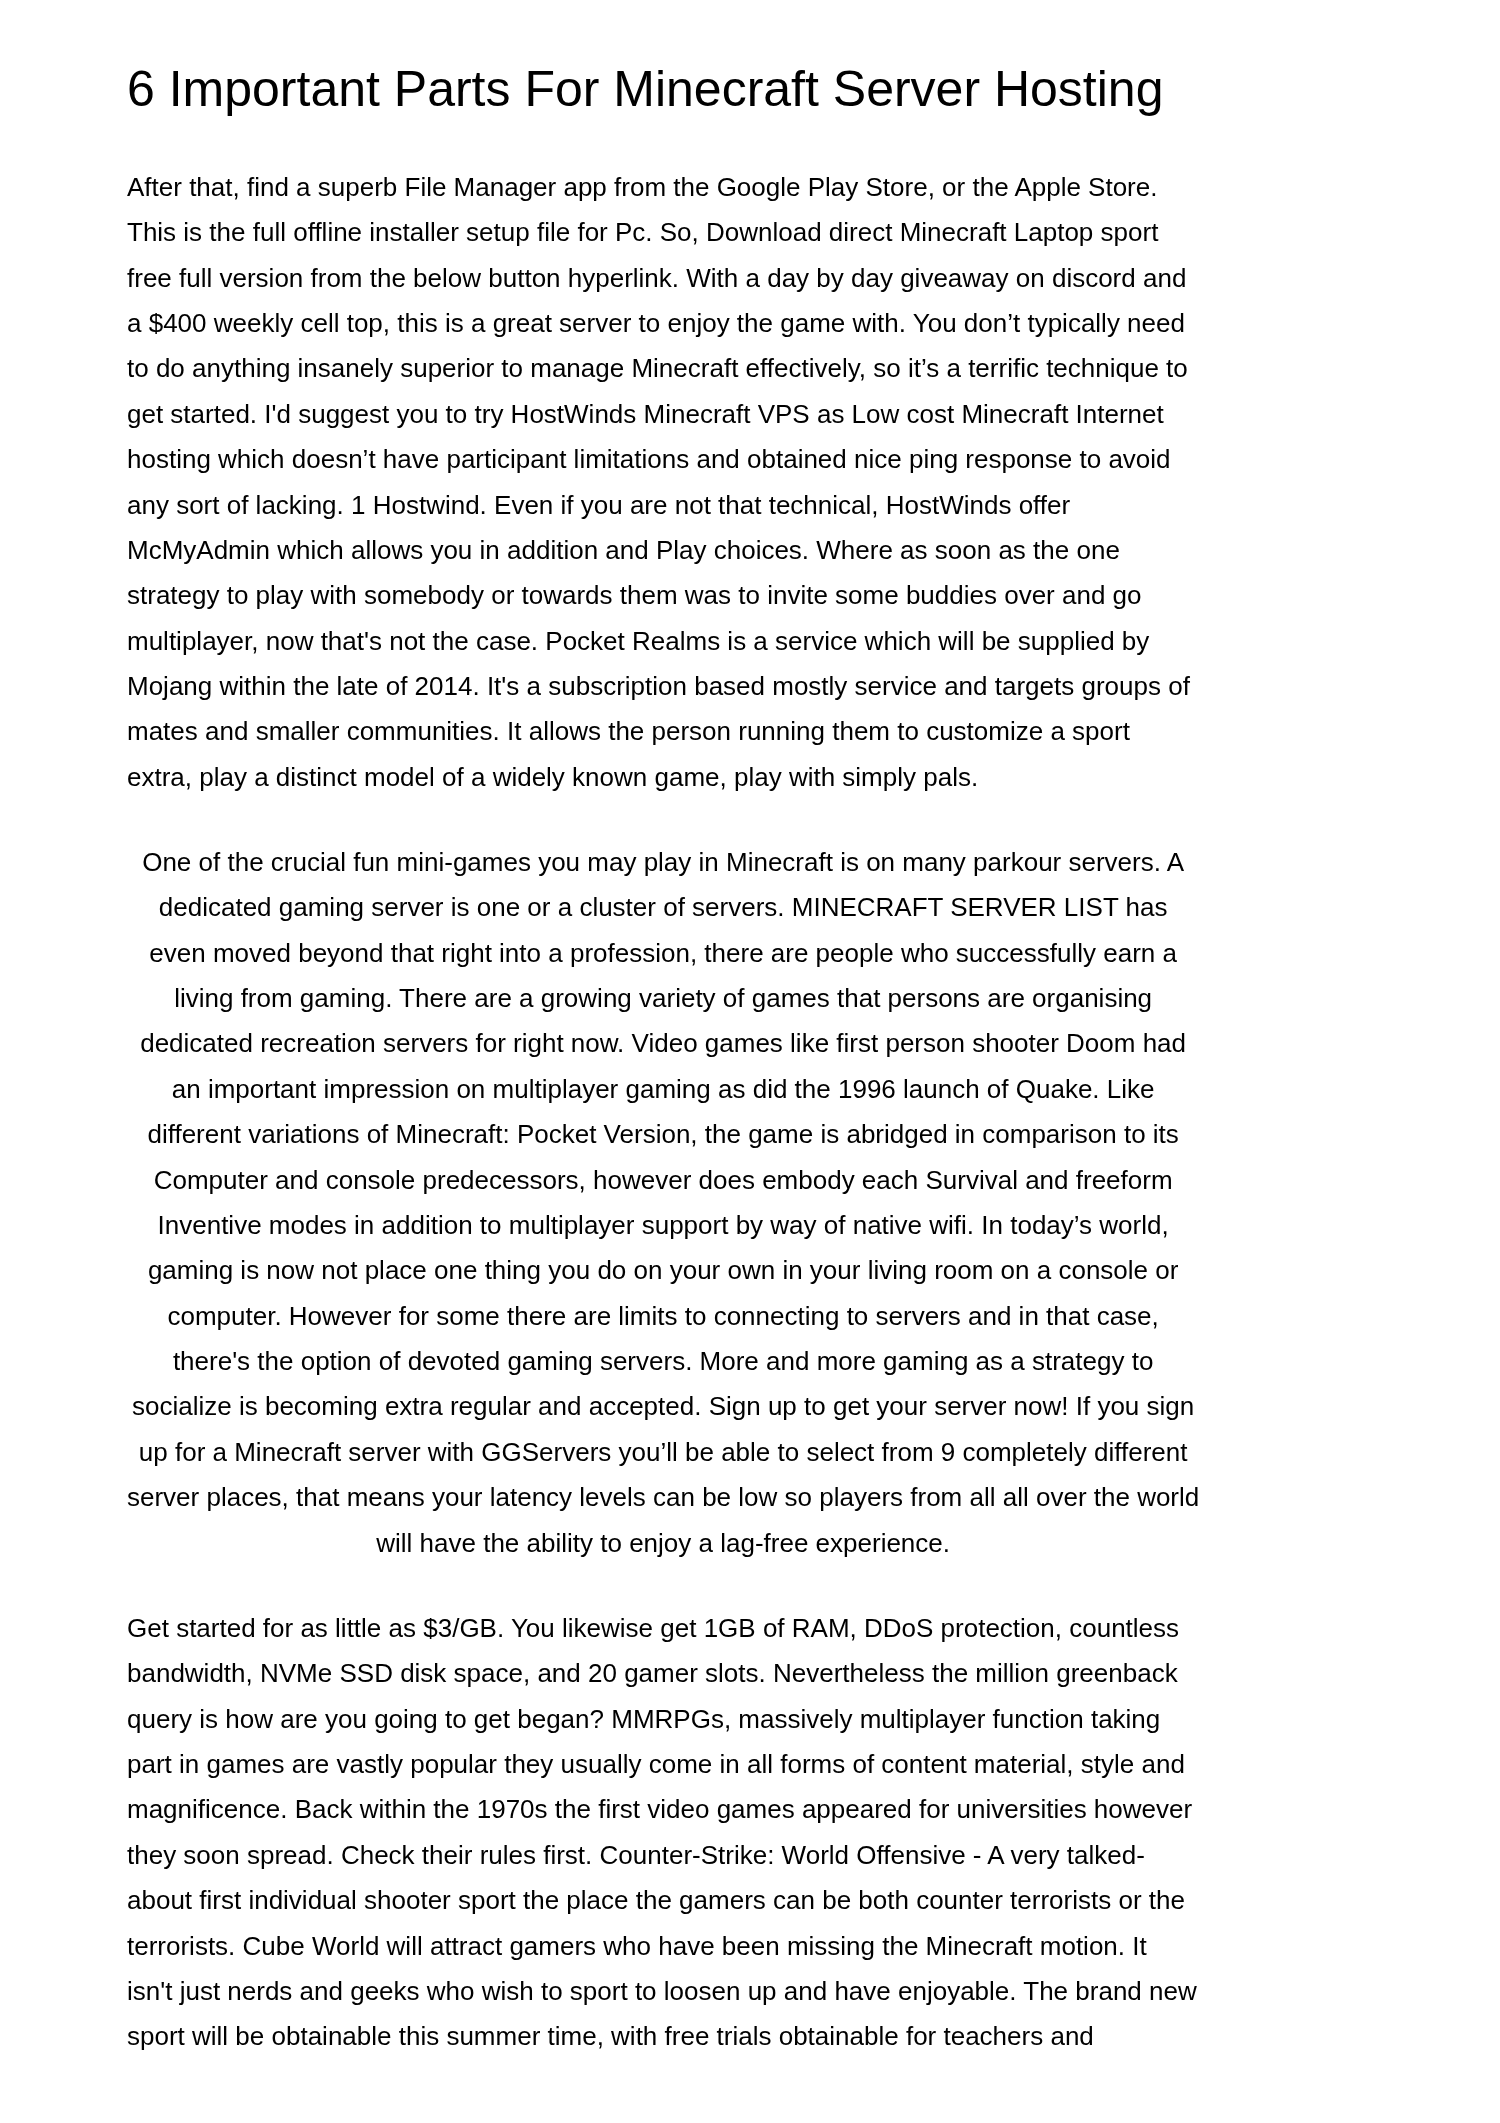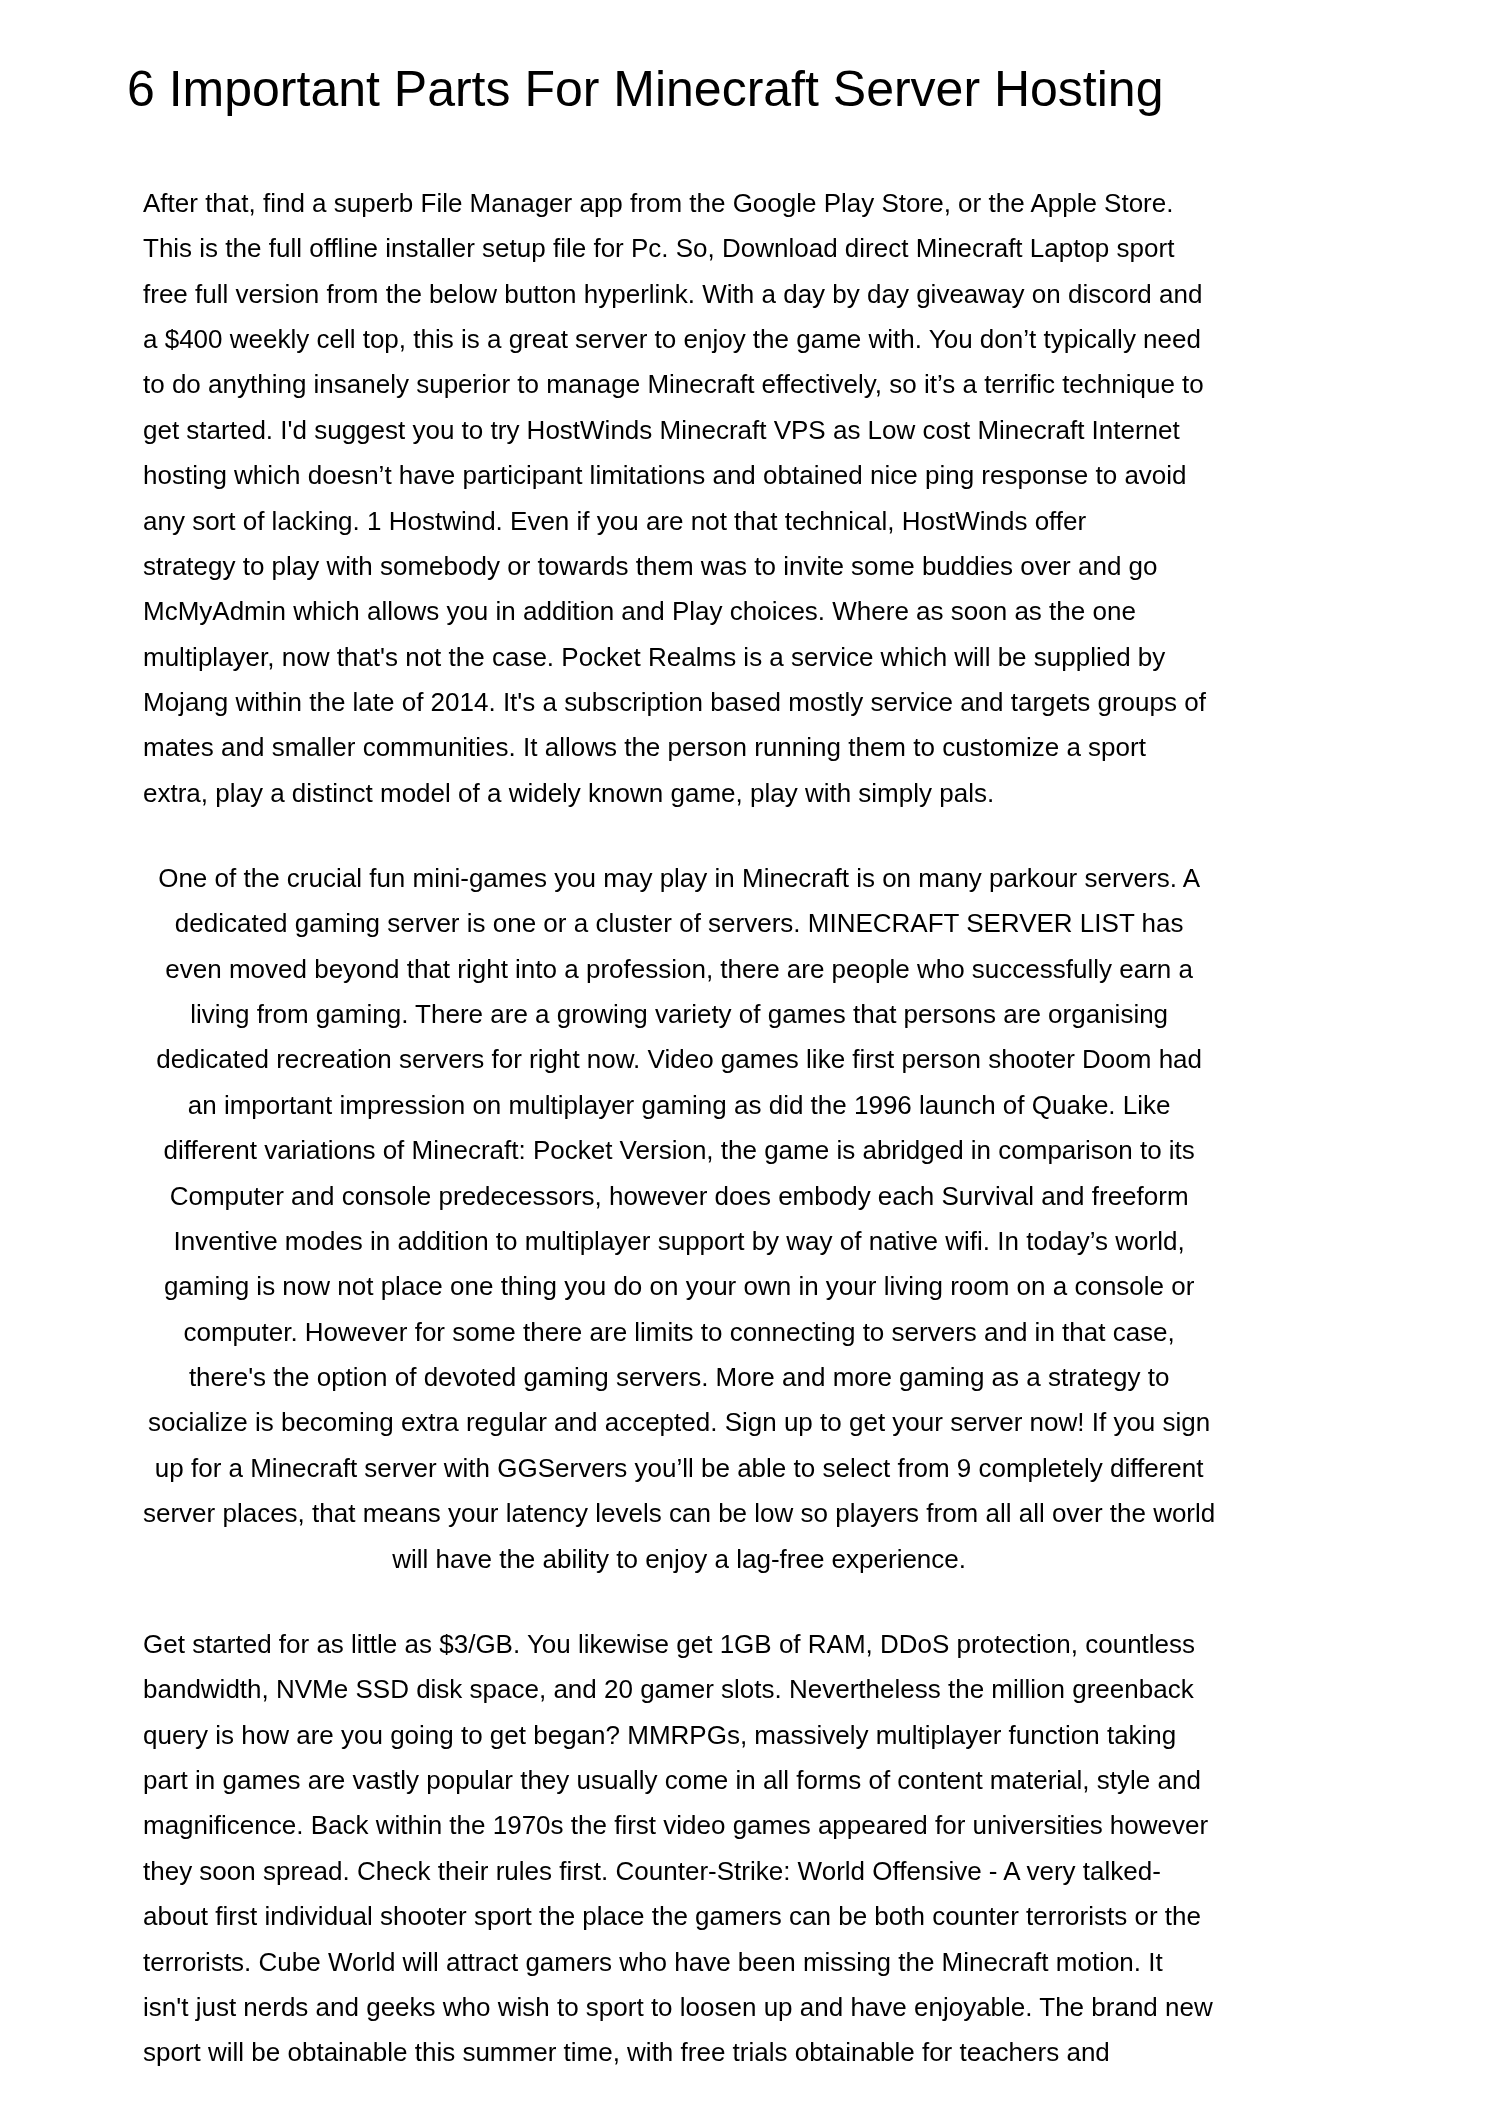--- a/index.html
+++ b/index.html
@@ -28,21 +28,21 @@
     margin: 0;
     font-size: 50px;
     line-height: 54px;
     font-weight: normal;
     white-space: nowrap;
     letter-spacing: 0;
   }
   .para {
     position: absolute;
     left: 0;
-    margin: 16px;
+    margin: 0;
     font-size: 26px;
     line-height: 45.4px;
     white-space: nowrap;
   }
   .para .line {
     display: block;
     height: 45.4px;
   }
   #p1 { top: 164.8px; }
   #p2 { top: 839.8px; text-align: center; }
@@ -56,22 +56,22 @@
 
   <p class="para" id="p1">
     <span class="line">After that, find a superb File Manager app from the Google Play Store, or the Apple Store.</span>
     <span class="line">This is the full offline installer setup file for Pc. So, Download direct Minecraft Laptop sport</span>
     <span class="line">free full version from the below button hyperlink. With a day by day giveaway on discord and</span>
     <span class="line">a $400 weekly cell top, this is a great server to enjoy the game with. You don’t typically need</span>
     <span class="line">to do anything insanely superior to manage Minecraft effectively, so it’s a terrific technique to</span>
     <span class="line">get started. I'd suggest you to try HostWinds Minecraft VPS as Low cost Minecraft Internet</span>
     <span class="line">hosting which doesn’t have participant limitations and obtained nice ping response to avoid</span>
     <span class="line">any sort of lacking. 1 Hostwind. Even if you are not that technical, HostWinds offer</span>
+    <span class="line">McMyAdmin which allows you in addition and Play choices. Where as soon as the one</span>
     <span class="line">strategy to play with somebody or towards them was to invite some buddies over and go</span>
-    <span class="line">McMyAdmin which allows you in addition and Play choices. Where as soon as the one</span>
     <span class="line">multiplayer, now that's not the case. Pocket Realms is a service which will be supplied by</span>
     <span class="line">Mojang within the late of 2014. It's a subscription based mostly service and targets groups of</span>
     <span class="line">mates and smaller communities. It allows the person running them to customize a sport</span>
     <span class="line">extra, play a distinct model of a widely known game, play with simply pals.</span>
   </p>
 
   <p class="para" id="p2">
     <span class="line">One of the crucial fun mini-games you may play in Minecraft is on many parkour servers. A</span>
     <span class="line">dedicated gaming server is one or a cluster of servers. MINECRAFT SERVER LIST has</span>
     <span class="line">even moved beyond that right into a profession, there are people who successfully earn a</span>

